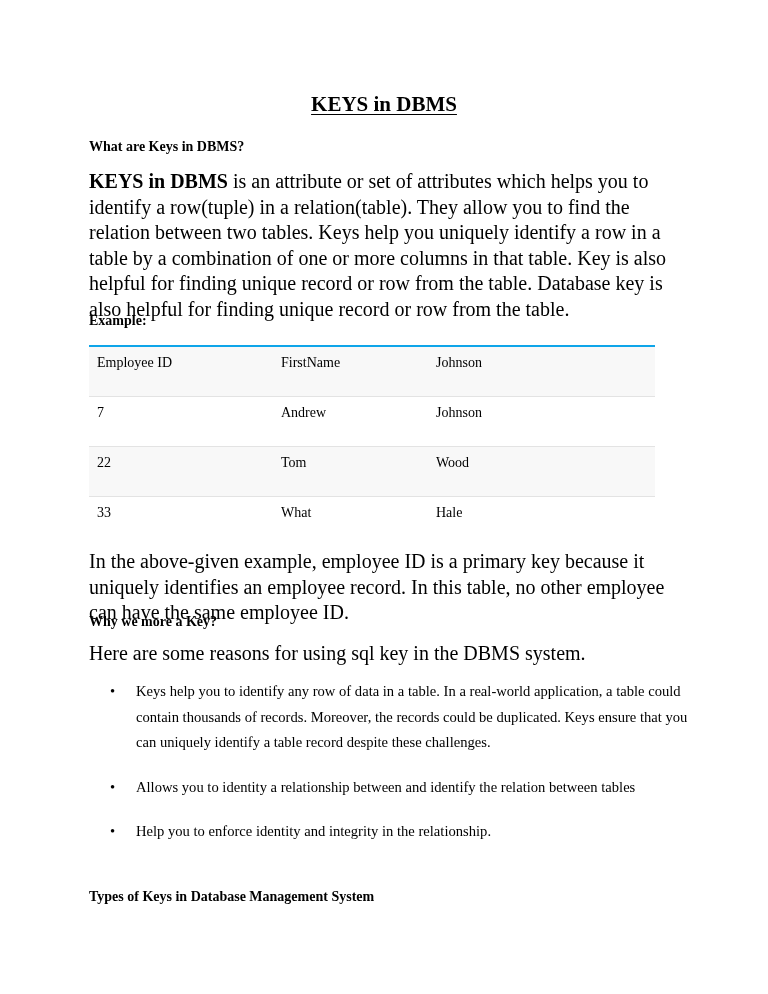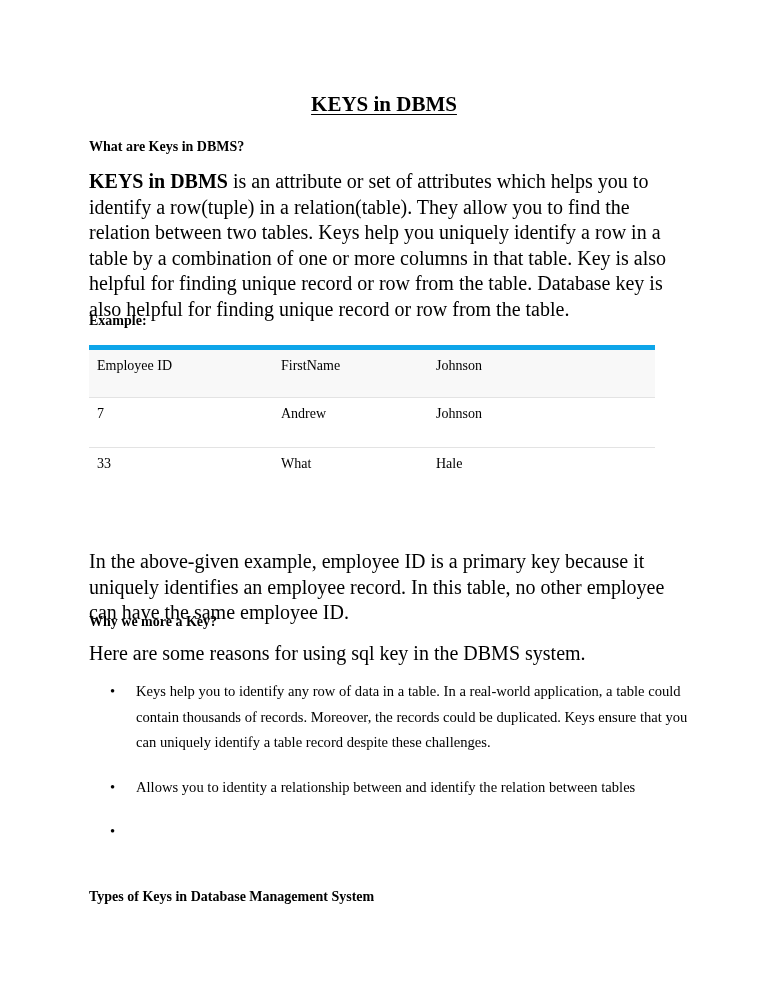--- a/index.html
+++ b/index.html
@@ -23,21 +23,21 @@
   .para b { font-weight: bold; }
   table.emp {
     position: absolute; left: 0; top: 345px; width: 566px;
     border-collapse: collapse; font-size: 14px;
   }
   table.emp td {
     height: 50px; vertical-align: top; padding: 8px 8px 0 8px; box-sizing: border-box;
     border-bottom: 1.5px solid #e3e3e3;
   }
   table.emp tr.shade td { background: #f8f8f8; }
-  table.emp tr.top td { border-top: 5px solid #0ea5e9; }
+  table.emp tr.top td { border-top: 2px solid #0ea5e9; }
   table.emp tr.last td { border-bottom: none; }
   td.c1 { width: 184px; }
   td.c2 { width: 155px; }
   ul.reasons {
     position: absolute; left: 0; top: 679px; width: 600px; margin: 0; padding: 0; list-style: none;
     font-size: 14.6px; line-height: 25.5px;
   }
   ul.reasons li { position: relative; padding-left: 47px; margin-bottom: 19px; }
   ul.reasons li .bullet { position: absolute; left: 21px; top: 0; }
 </style>
@@ -58,20 +58,25 @@
         <tr class="shade top">
       <td class="c1">Employee ID</td>
       <td class="c2">FirstName</td>
       <td>Johnson</td>
     </tr>
     <tr>
       <td class="c1">7</td>
       <td class="c2">Andrew</td>
       <td>Johnson</td>
     </tr>
+    <tr class="shade">
+      <td class="c1">22</td>
+      <td class="c2">Tom</td>
+      <td>Wood</td>
+    </tr>
     <tr class="last">
       <td class="c1">33</td>
       <td class="c2">What</td>
       <td>Hale</td>
     </tr>
   </tbody>
     </table>
 
   <div class="para" style="top:549px;">In the above-given example, employee ID is a primary key because it uniquely identifies an employee record. In this table, no other employee can have the same employee ID.</div>
 
@@ -83,17 +88,18 @@
     <li>
       <span class="bullet">•</span>
       <span>Keys help you to identify any row of data in a table. In a real-world application, a table could contain thousands of records. Moreover, the records could be duplicated. Keys ensure that you can uniquely identify a table record despite these challenges.</span>
     </li>
     <li>
       <span class="bullet">•</span>
       <span>Allows you to identity a relationship between and identify the relation between tables</span>
     </li>
     <li>
       <span class="bullet">•</span>
+      <span>Help you to enforce identity and integrity in the relationship.</span>
     </li>
   </ul>
 
   <div class="h" style="top:842px;margin-top:47px;">Types of Keys in Database Management System</div>
 </div>
 
 </body></html>

